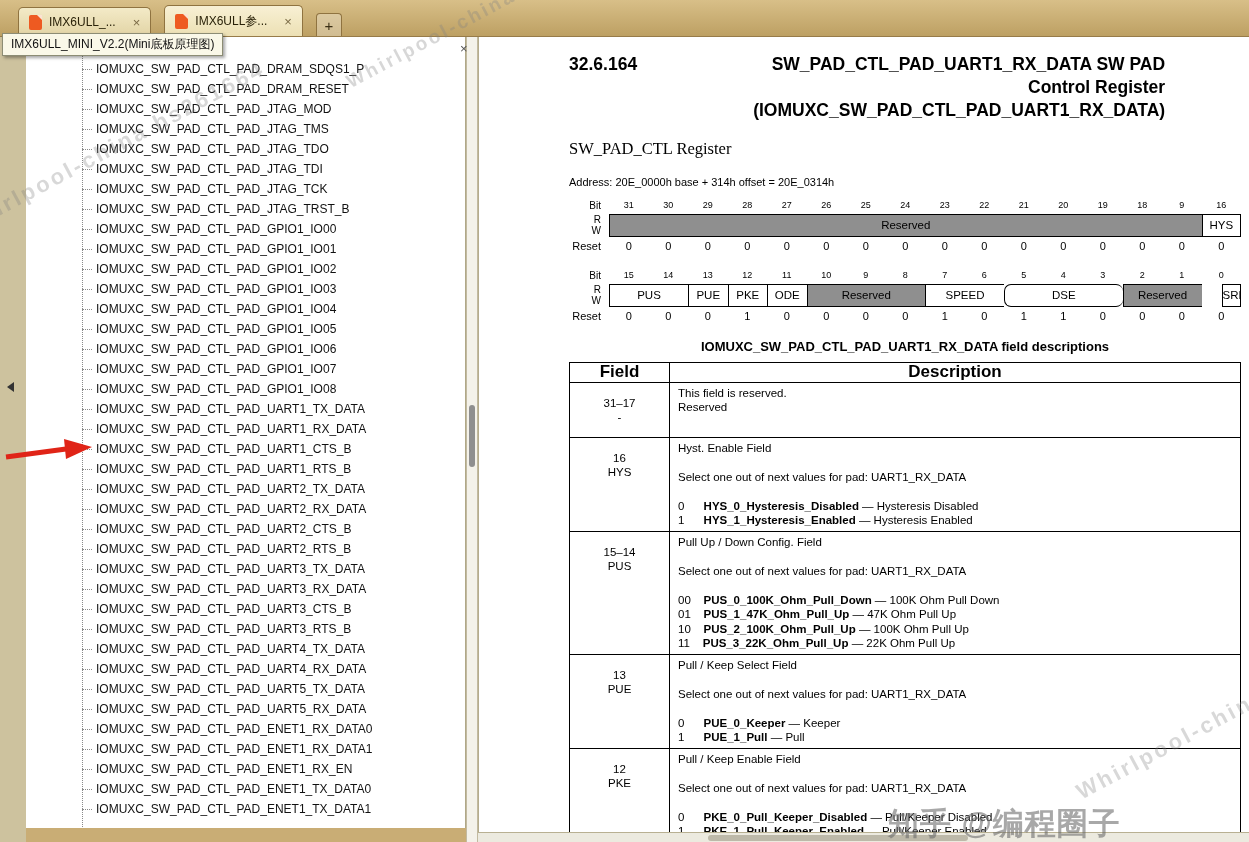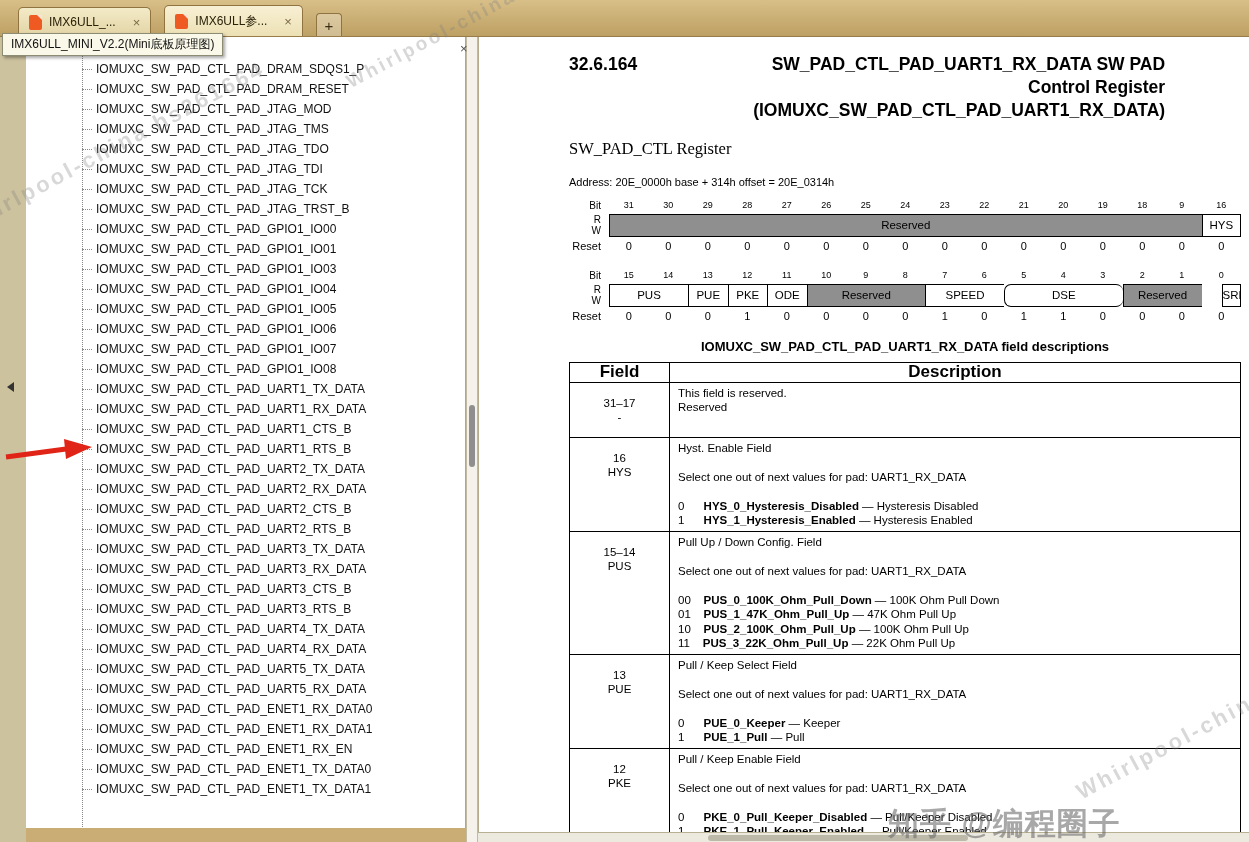--- a/index.html
+++ b/index.html
@@ -161,20 +161,24 @@
         <span class="dash"></span>
         <span>IOMUXC_SW_PAD_CTL_PAD_JTAG_TRST_B</span>
       </div>
       <div class="tree-item">
         <span class="dash"></span>
         <span>IOMUXC_SW_PAD_CTL_PAD_GPIO1_IO00</span>
       </div>
       <div class="tree-item">
         <span class="dash"></span>
         <span>IOMUXC_SW_PAD_CTL_PAD_GPIO1_IO01</span>
+      </div>
+      <div class="tree-item">
+        <span class="dash"></span>
+        <span>IOMUXC_SW_PAD_CTL_PAD_GPIO1_IO02</span>
       </div>
       <div class="tree-item">
         <span class="dash"></span>
         <span>IOMUXC_SW_PAD_CTL_PAD_GPIO1_IO03</span>
       </div>
       <div class="tree-item">
         <span class="dash"></span>
         <span>IOMUXC_SW_PAD_CTL_PAD_GPIO1_IO04</span>
       </div>
       <div class="tree-item">

